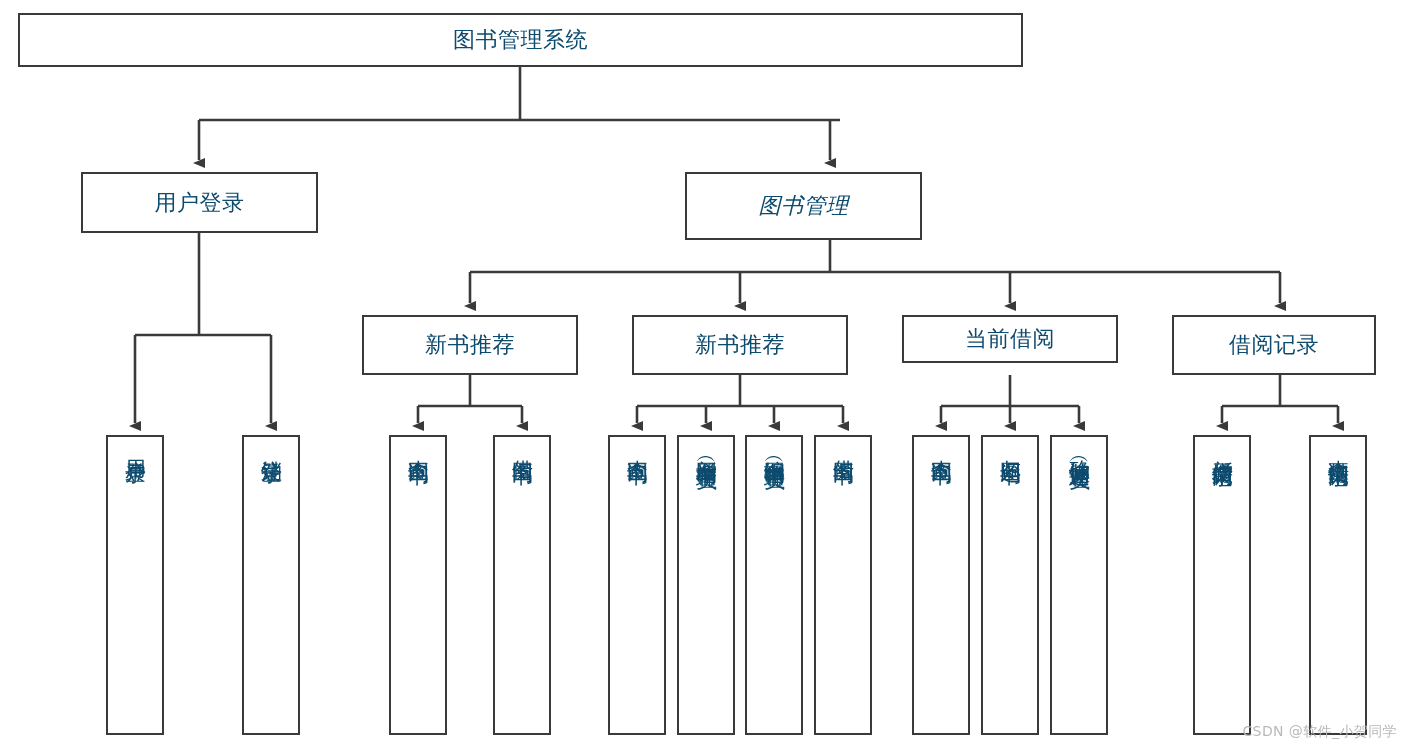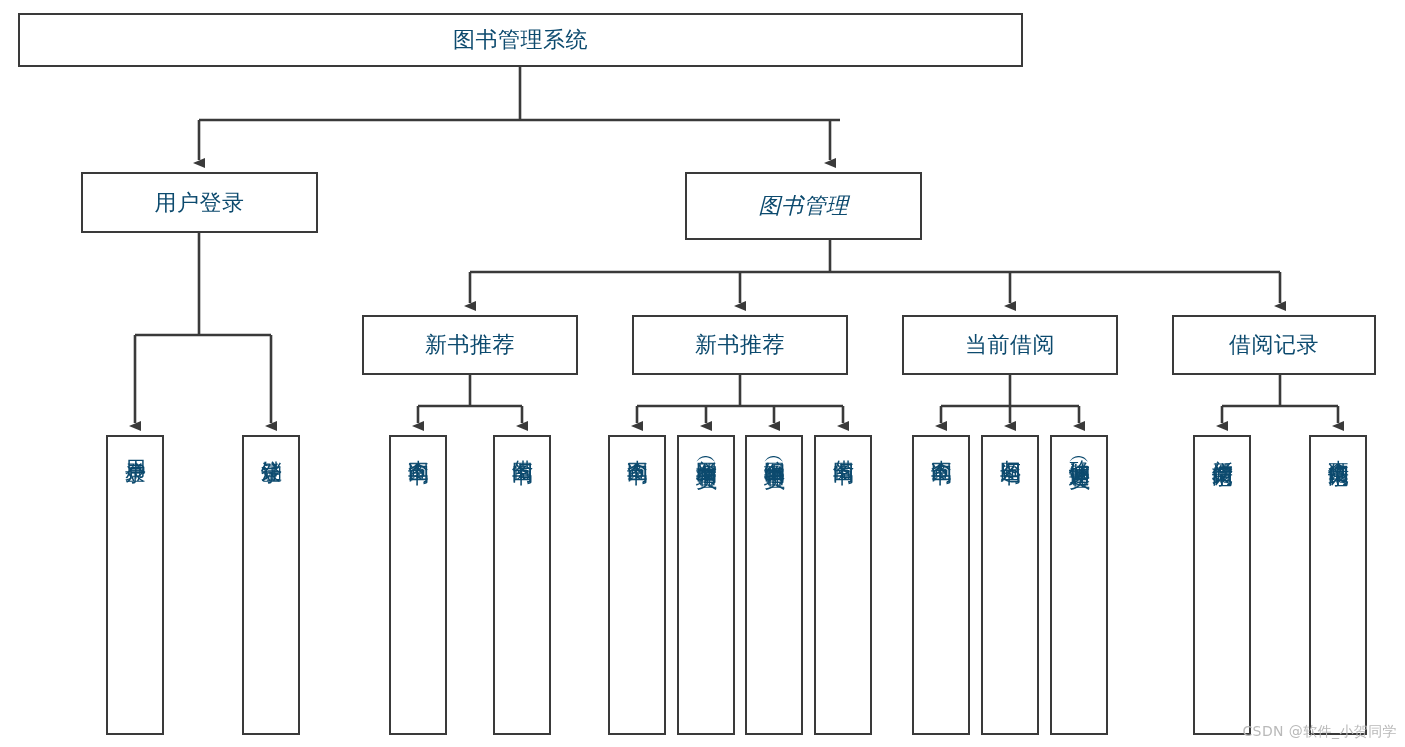--- a/index.html
+++ b/index.html
@@ -135,21 +135,21 @@
   <div class="node level1" style="left:685px; top:172px; width:237px; height:68px;font-style:italic;">
     <span class="label">图书管理</span>
   </div>
 
   <div class="node level2" style="left:362px; top:315px; width:216px; height:60px;">
     <span class="label">新书推荐</span>
   </div>
   <div class="node level2" style="left:632px; top:315px; width:216px; height:60px;">
     <span class="label">新书推荐</span>
   </div>
-  <div class="node level2" style="left:902px; top:315px; width:216px; height:60px;">
+  <div class="node level2" style="left:902px; top:315px; width:216px; height:48px;">
     <span class="label">当前借阅</span>
   </div>
   <div class="node level2" style="left:1172px; top:315px; width:204px; height:60px;">
     <span class="label">借阅记录</span>
   </div>
 
   <div class="node leaf" style="left:106px; top:435px; width:58px; height:300px;">
     <span class="label">用户登录</span>
   </div>
   <div class="node leaf" style="left:242px; top:435px; width:58px; height:300px;">

